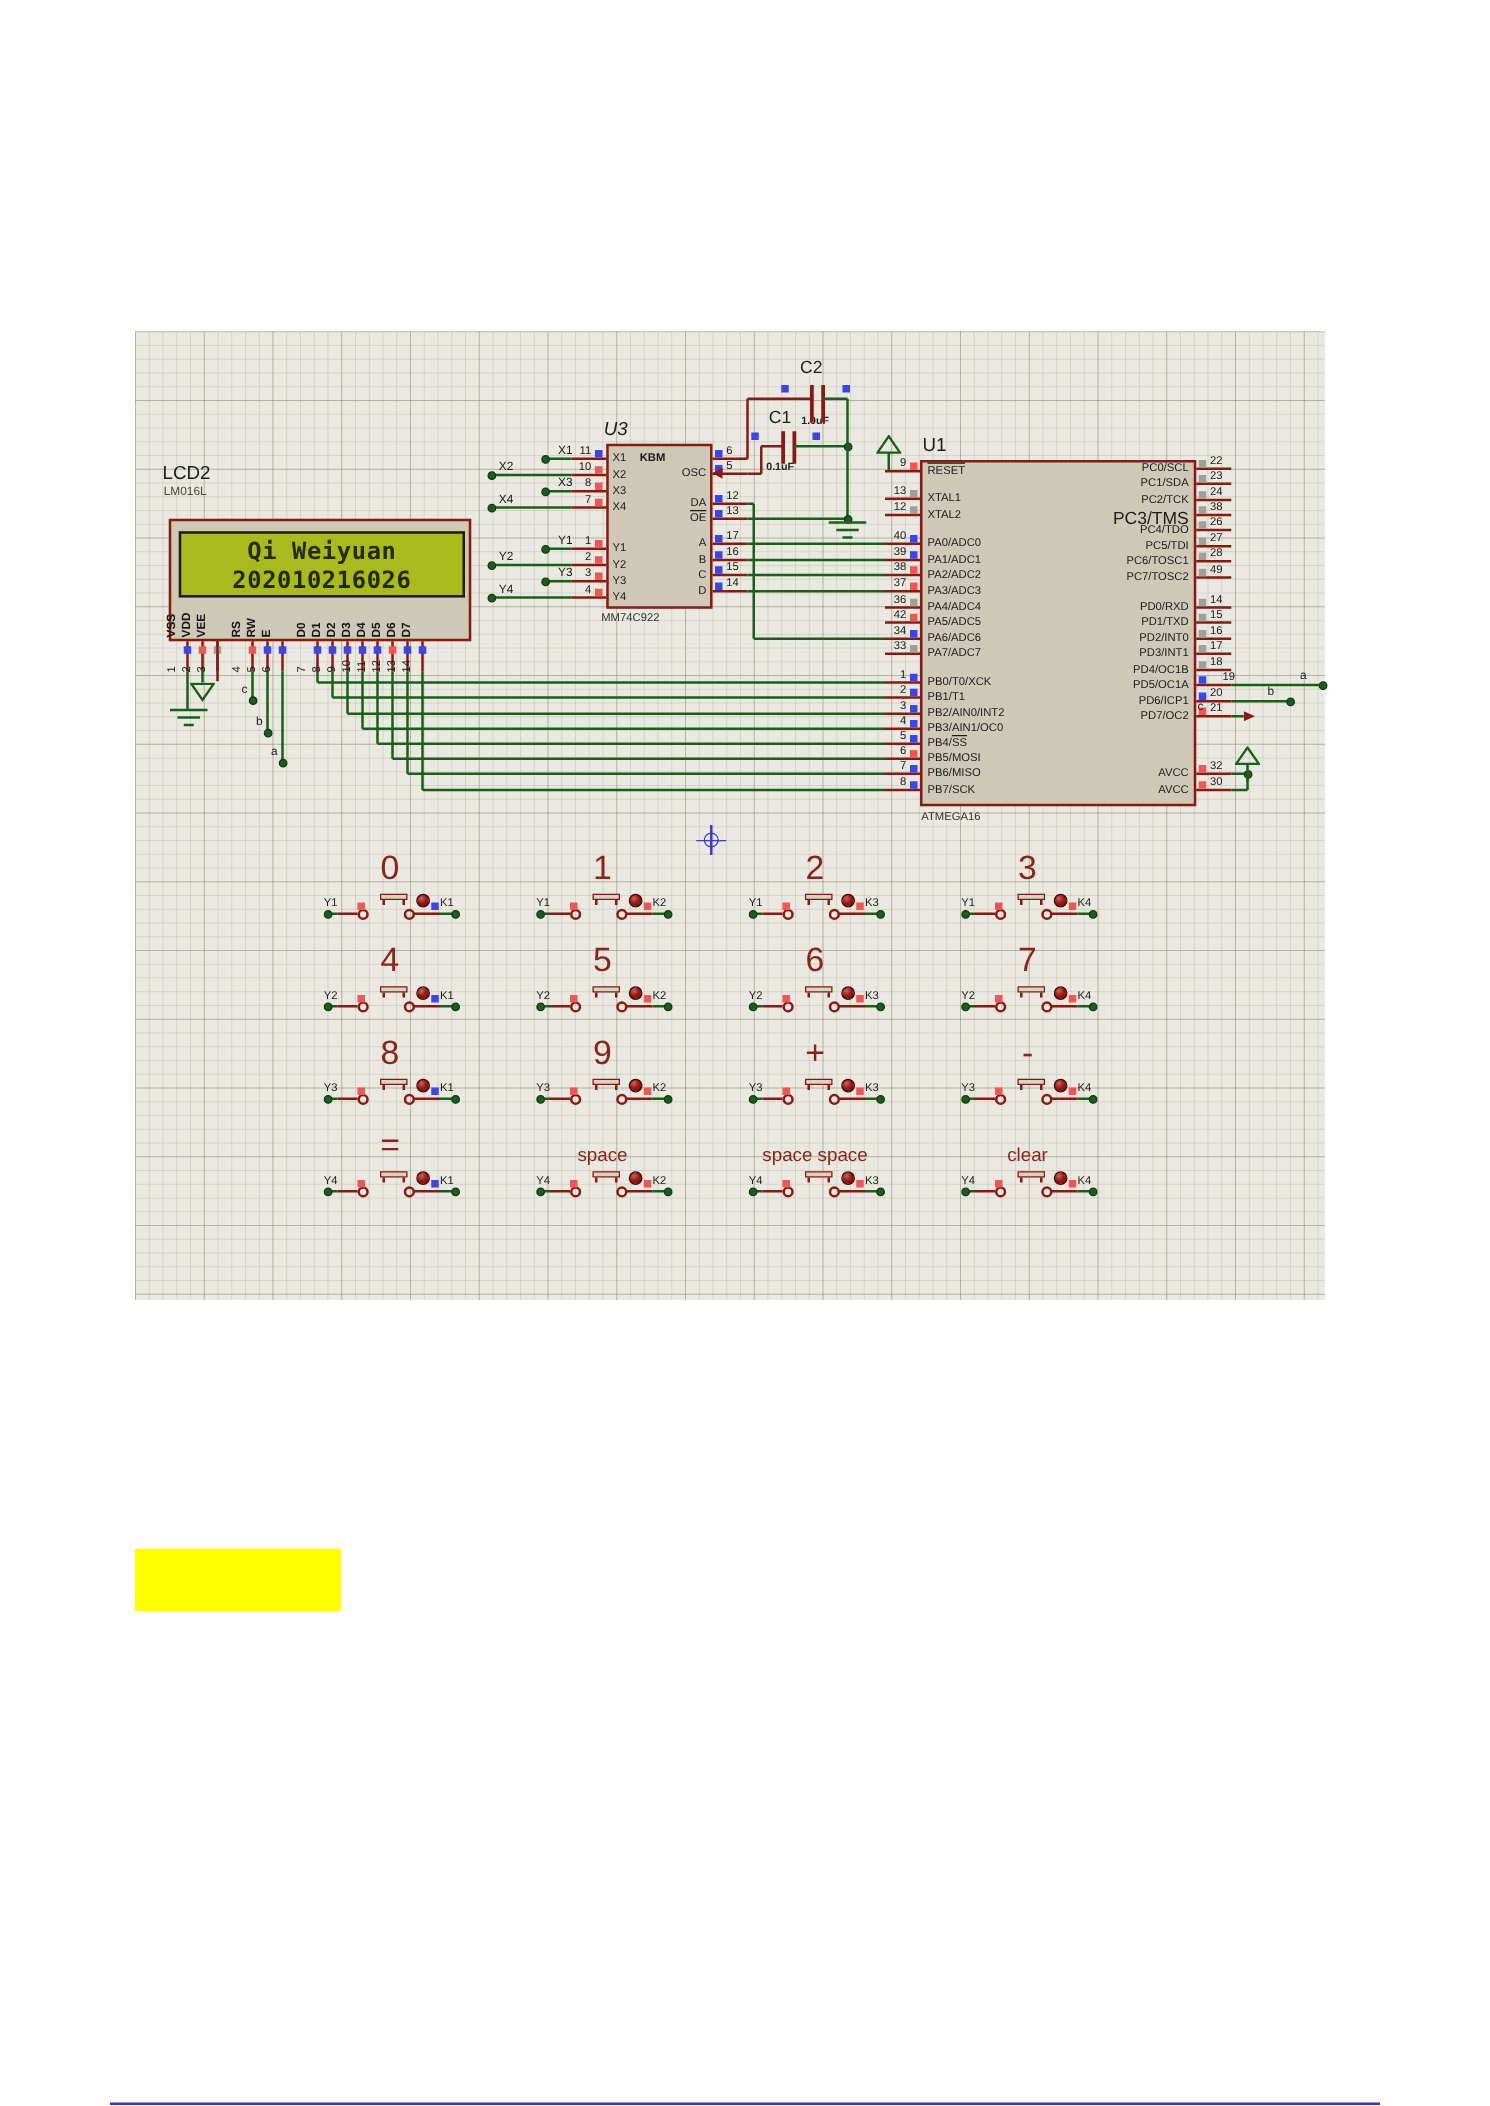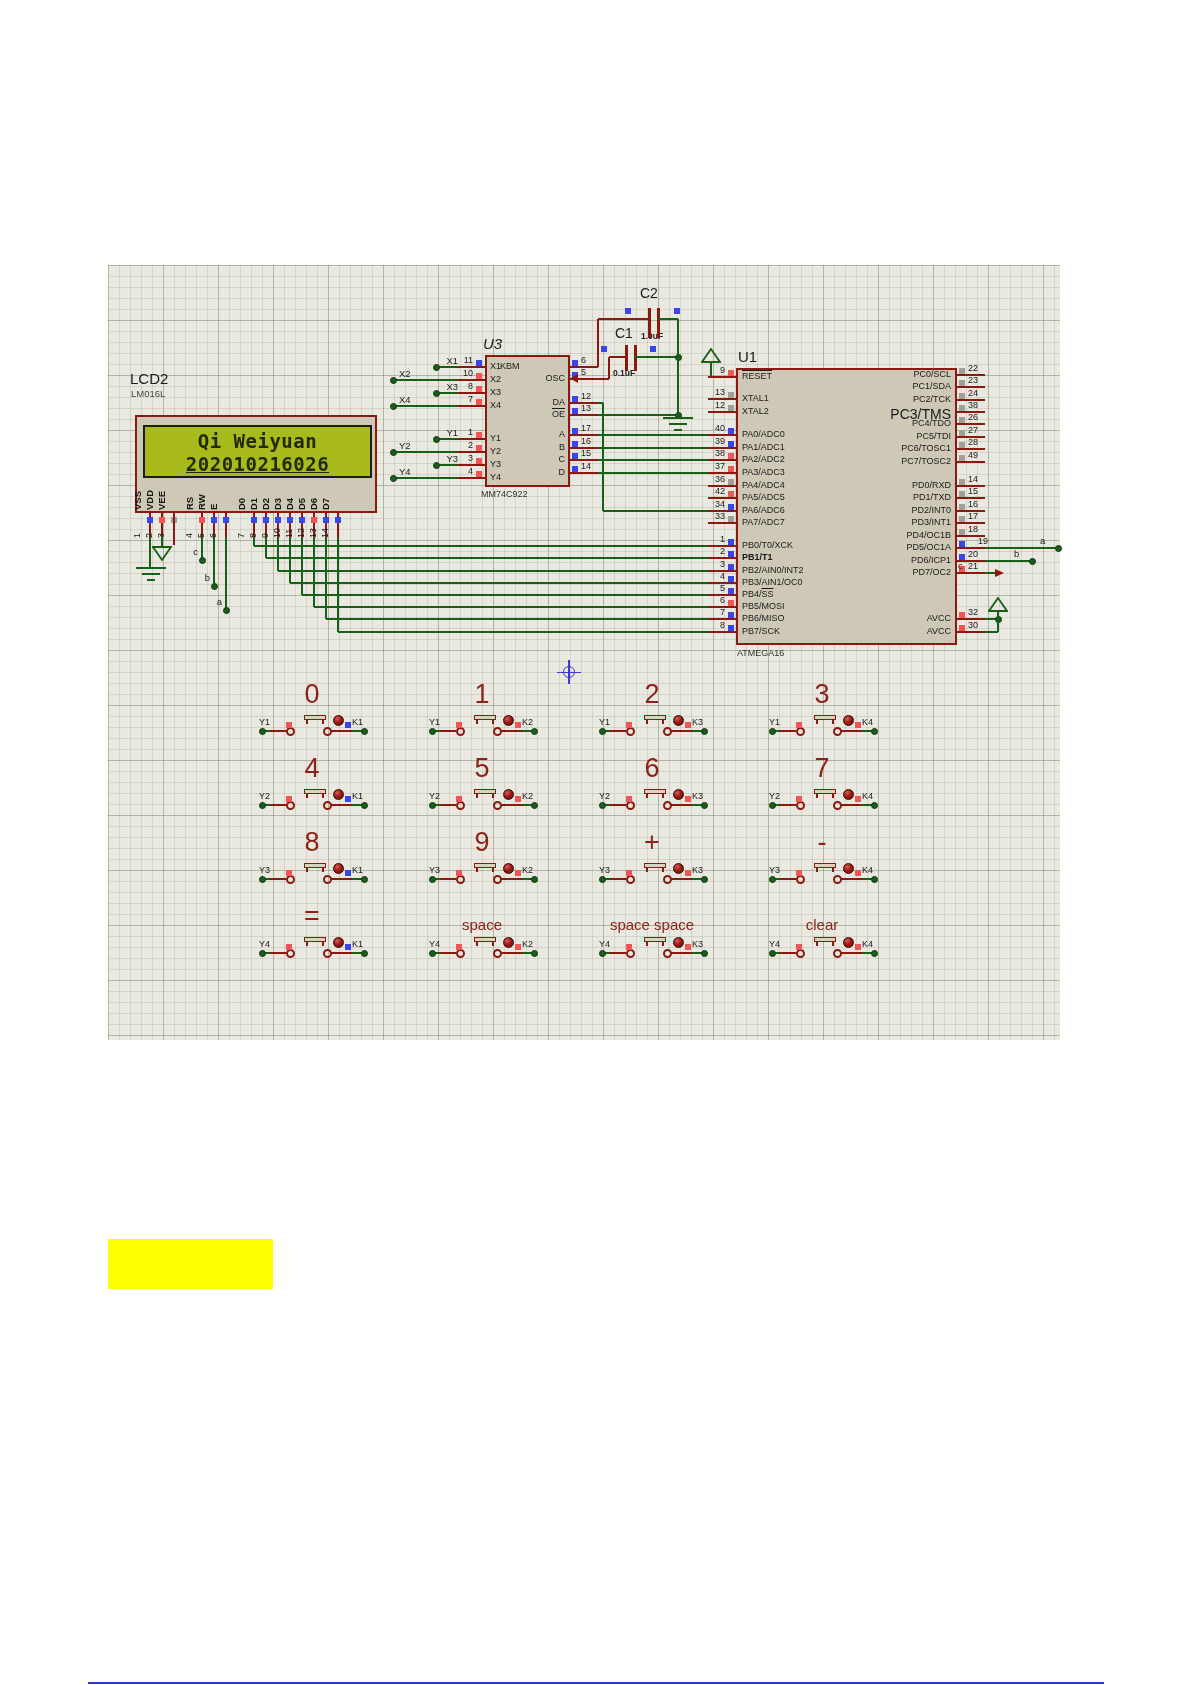--- a/index.html
+++ b/index.html
@@ -45,21 +45,21 @@
 
 <div id="canvas">
   <div class="grid"></div>
 
   <div class="ref" style="left:130px;top:370px;">LCD2</div>
   <div class="model" style="left:131px;top:388px;color:#4a4a40;font-size:9.5px;">LM016L</div>
 
   <div class="chip" style="left:135px;top:415px;width:242px;height:98px;"></div>
   <div class="lcdscreen">
     <div class="lcdline" style="top:3px;">Qi Weiyuan</div>
-    <div class="lcdline" style="top:26px;text-decoration:underline;">202010216026</div>
+    <div class="lcdline" style="top:26px;">202010216026</div>
   </div>
 
   <div class="ref" style="left:483px;top:335px;font-style:italic;">U3</div>
   <div class="chip" style="left:485px;top:355px;width:85px;height:132px;"></div>
   <div class="model" style="left:481px;top:489px;">MM74C922</div>
 
   <div class="ref" style="left:738px;top:348px;">U1</div>
   <div class="chip" style="left:736px;top:368px;width:221px;height:277px;"></div>
   <div class="model" style="left:737px;top:648px;">ATMEGA16</div>
 
@@ -216,21 +216,21 @@
     <div class="wire" style="left: 457px; top: 477px; width: 28px; height: 2px; background: rgb(140, 25, 16);"></div>
     <div class="sq" style="left: 476px; top: 471px; background: rgb(242, 85, 85);"></div>
     <div class="txt" style="left: 445px; top: 467px; width: 28px; font-size: 9px; color: rgb(26, 26, 26); font-weight: 400; text-align: right;">4</div>
     <div class="txt" style="left: 490px; top: 473px; width: auto; font-size: 9px; color: rgb(26, 26, 26); font-weight: 400; text-align: left;">Y4</div>
     <div class="wire" style="left: 393px; top: 477px; width: 64px; height: 2px; background: rgb(23, 97, 23);"></div>
     <div class="dot" style="left: 389.5px; top: 474.5px;"></div>
     <div class="txt" style="left: 399px; top: 467px; width: auto; font-size: 9.5px; color: rgb(26, 26, 26); font-weight: 400; text-align: left;">Y4</div>
     <div class="wire" style="left: 570px; top: 366px; width: 28px; height: 2px; background: rgb(140, 25, 16);"></div>
     <div class="sq" style="left: 572px; top: 360px; background: rgb(59, 69, 238);"></div>
     <div class="txt" style="left: 581px; top: 356px; width: 26px; font-size: 9px; color: rgb(26, 26, 26); font-weight: 400; text-align: left;">6</div>
-    <div class="txt" style="left: 500px; top: 362px; width: 44px; font-size: 9px; color: rgb(26, 26, 26); font-weight: 400; text-align: left;">KBM</div>
+    <div class="txt" style="left: 500px; top: 362px; width: 44px; font-size: 9px; color: rgb(26, 26, 26); font-weight: 700; text-align: center;">KBM</div>
     <div class="wire" style="left: 570px; top: 378px; width: 28px; height: 2px; background: rgb(140, 25, 16);"></div>
     <div class="sq" style="left: 572px; top: 372px; background: rgb(59, 69, 238);"></div>
     <div class="txt" style="left: 581px; top: 368px; width: 26px; font-size: 9px; color: rgb(26, 26, 26); font-weight: 400; text-align: left;">5</div>
     <div class="txt" style="left: 500px; top: 374px; width: 65px; font-size: 9px; color: rgb(26, 26, 26); font-weight: 400; text-align: right;">OSC</div>
     <svg width="10" height="10" style="position: absolute; left: 569px; top: 374px;">
       <polygon points="9,0 9,9 1,4.5" fill="#8c1910"></polygon>
     </svg>
     <div class="wire" style="left: 570px; top: 402px; width: 28px; height: 2px; background: rgb(140, 25, 16);"></div>
     <div class="sq" style="left: 572px; top: 396px; background: rgb(59, 69, 238);"></div>
     <div class="txt" style="left: 581px; top: 392px; width: 26px; font-size: 9px; color: rgb(26, 26, 26); font-weight: 400; text-align: left;">12</div>
@@ -328,21 +328,21 @@
     <div class="sq" style="left: 728px; top: 516px; background: rgb(160, 160, 150);"></div>
     <div class="txt" style="left: 695px; top: 512px; width: 30px; font-size: 9px; color: rgb(26, 26, 26); font-weight: 400; text-align: right;">33</div>
     <div class="txt" style="left: 742px; top: 518px; width: auto; font-size: 9px; color: rgb(26, 26, 26); font-weight: 400; text-align: left;">PA7/ADC7</div>
     <div class="wire" style="left: 708px; top: 545px; width: 28px; height: 2px; background: rgb(140, 25, 16);"></div>
     <div class="sq" style="left: 728px; top: 539px; background: rgb(59, 69, 238);"></div>
     <div class="txt" style="left: 695px; top: 535px; width: 30px; font-size: 9px; color: rgb(26, 26, 26); font-weight: 400; text-align: right;">1</div>
     <div class="txt" style="left: 742px; top: 541px; width: auto; font-size: 9px; color: rgb(26, 26, 26); font-weight: 400; text-align: left;">PB0/T0/XCK</div>
     <div class="wire" style="left: 708px; top: 557px; width: 28px; height: 2px; background: rgb(140, 25, 16);"></div>
     <div class="sq" style="left: 728px; top: 551px; background: rgb(59, 69, 238);"></div>
     <div class="txt" style="left: 695px; top: 547px; width: 30px; font-size: 9px; color: rgb(26, 26, 26); font-weight: 400; text-align: right;">2</div>
-    <div class="txt" style="left: 742px; top: 553px; width: auto; font-size: 9px; color: rgb(26, 26, 26); font-weight: 700; text-align: left;">PB1/T1</div>
+    <div class="txt" style="left: 742px; top: 553px; width: auto; font-size: 9px; color: rgb(26, 26, 26); font-weight: 400; text-align: left;">PB1/T1</div>
     <div class="wire" style="left: 708px; top: 570px; width: 28px; height: 2px; background: rgb(140, 25, 16);"></div>
     <div class="sq" style="left: 728px; top: 564px; background: rgb(59, 69, 238);"></div>
     <div class="txt" style="left: 695px; top: 560px; width: 30px; font-size: 9px; color: rgb(26, 26, 26); font-weight: 400; text-align: right;">3</div>
     <div class="txt" style="left: 742px; top: 566px; width: auto; font-size: 9px; color: rgb(26, 26, 26); font-weight: 400; text-align: left;">PB2/AIN0/INT2</div>
     <div class="wire" style="left: 708px; top: 582px; width: 28px; height: 2px; background: rgb(140, 25, 16);"></div>
     <div class="sq" style="left: 728px; top: 576px; background: rgb(59, 69, 238);"></div>
     <div class="txt" style="left: 695px; top: 572px; width: 30px; font-size: 9px; color: rgb(26, 26, 26); font-weight: 400; text-align: right;">4</div>
     <div class="txt" style="left: 742px; top: 578px; width: auto; font-size: 9px; color: rgb(26, 26, 26); font-weight: 400; text-align: left;">PB3/AIN1/OC0</div>
     <div class="wire" style="left: 708px; top: 594px; width: 28px; height: 2px; background: rgb(140, 25, 16);"></div>
     <div class="sq" style="left: 728px; top: 588px; background: rgb(59, 69, 238);"></div>

